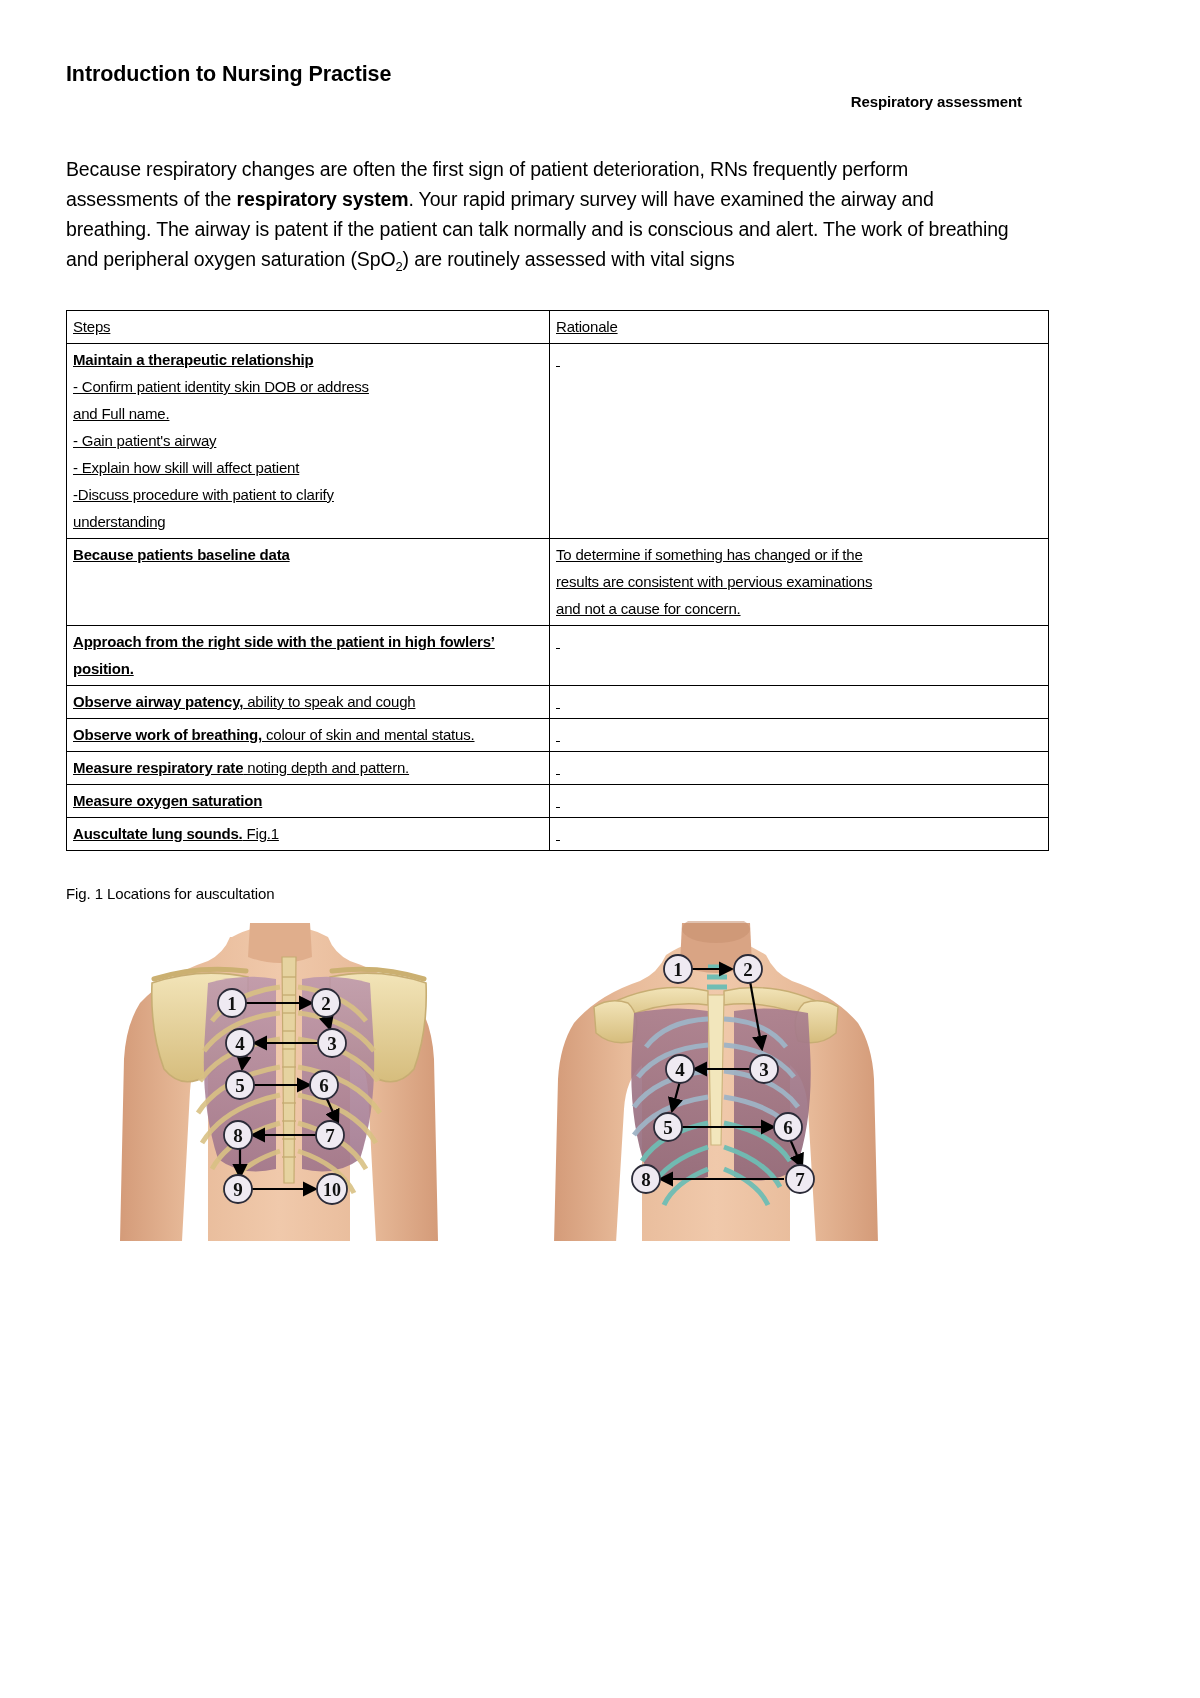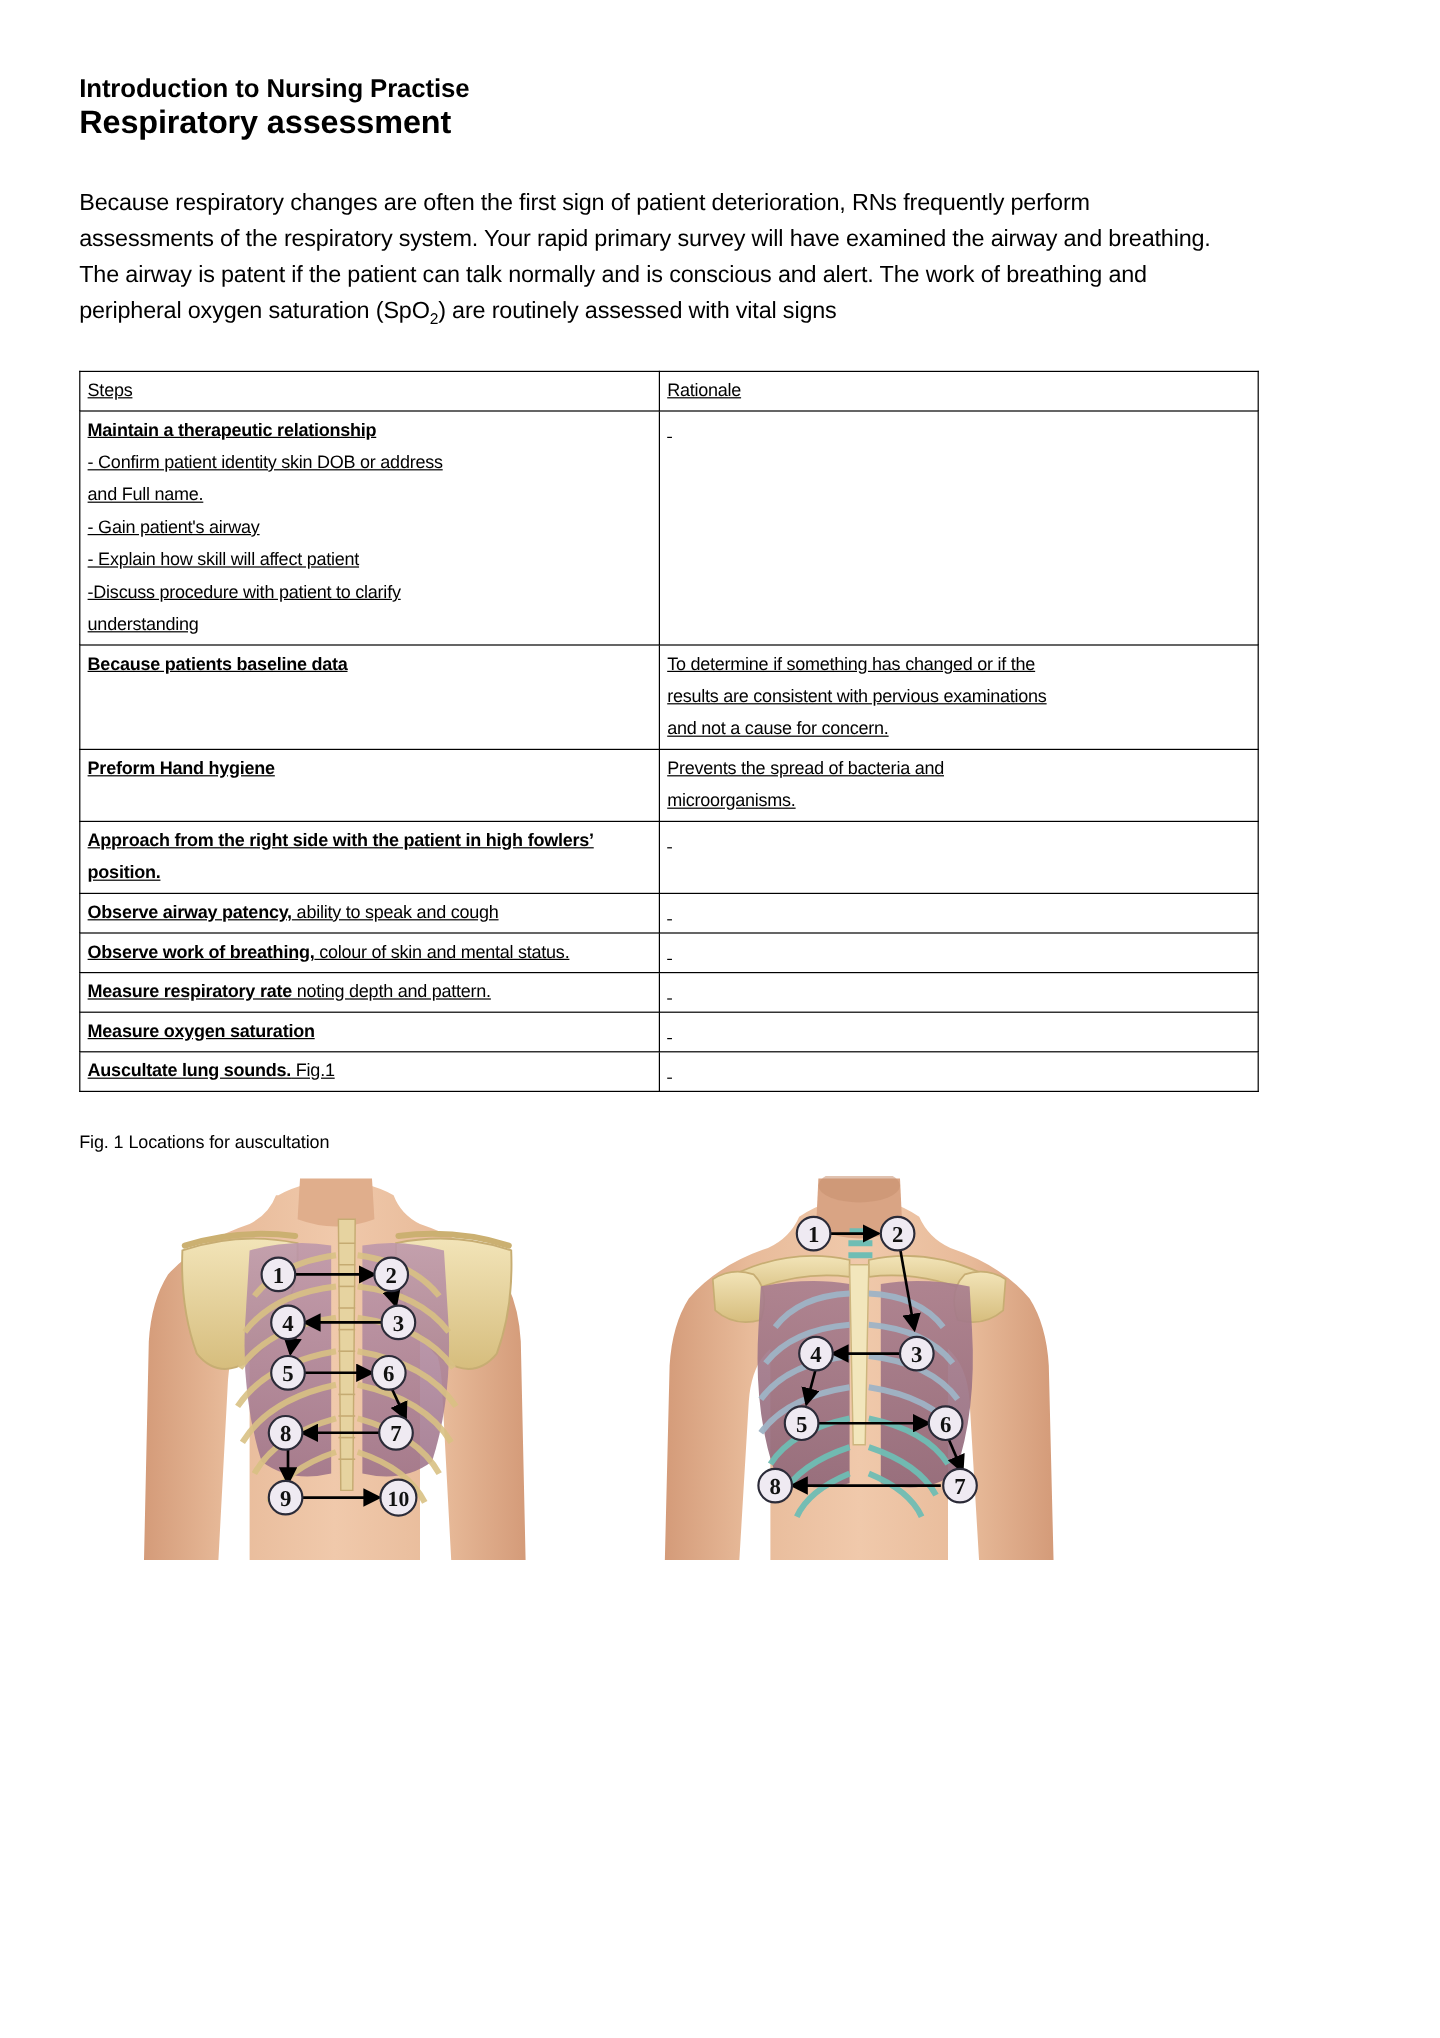--- a/index.html
+++ b/index.html
@@ -29,34 +29,35 @@
     width: 956px;
   }
   h1.doc-title {
     font-size: 21.5px;
     font-weight: bold;
     line-height: 28px;
     margin: 0;
     letter-spacing: -0.1px;
   }
   h2.doc-subtitle {
-    font-size: 27px;
+    font-size: 15px;
     font-weight: bold;
     line-height: 28px;
     margin: 0 0 0 0;
     letter-spacing: -0.1px;
+    text-align: right;
   }
   p.intro {
     font-size: 19.5px;
     line-height: 30px;
     margin: 38px 0 0 0;
     text-align: left;
     letter-spacing: -0.15px;
   }
-  p.intro b { font-weight: normal; }
+  p.intro b { font-weight: bold; }
   .sub { font-size: 13px; vertical-align: sub; }
 
   table.steps-table {
     margin-top: 28px;
     border-collapse: collapse;
     width: 956px;
     table-layout: fixed;
   }
   table.steps-table td {
     border: 1.6px solid #000000;
@@ -135,29 +136,20 @@
           <td class="col-steps">
             <span class="cell-line step-strong">Because patients baseline data</span>
           </td>
           <td class="col-rationale">
             <span class="cell-line">To determine if something has changed or if the</span>
             <span class="cell-line">results are consistent with pervious examinations</span>
             <span class="cell-line">and not a cause for concern.</span>
           </td>
         </tr>
 
-        <tr>
-          <td class="col-steps">
-            <span class="cell-line step-strong">Preform Hand hygiene</span>
-          </td>
-          <td class="col-rationale">
-            <span class="cell-line">Prevents the spread of bacteria and</span>
-            <span class="cell-line">microorganisms.</span>
-          </td>
-        </tr>
 
         <tr>
           <td class="col-steps">
             <span class="step-strong">Approach from the right side with the patient in high fowlers’ position.</span>
           </td>
           <td class="col-rationale">&nbsp;</td>
         </tr>
 
         <tr>
           <td class="col-steps">

